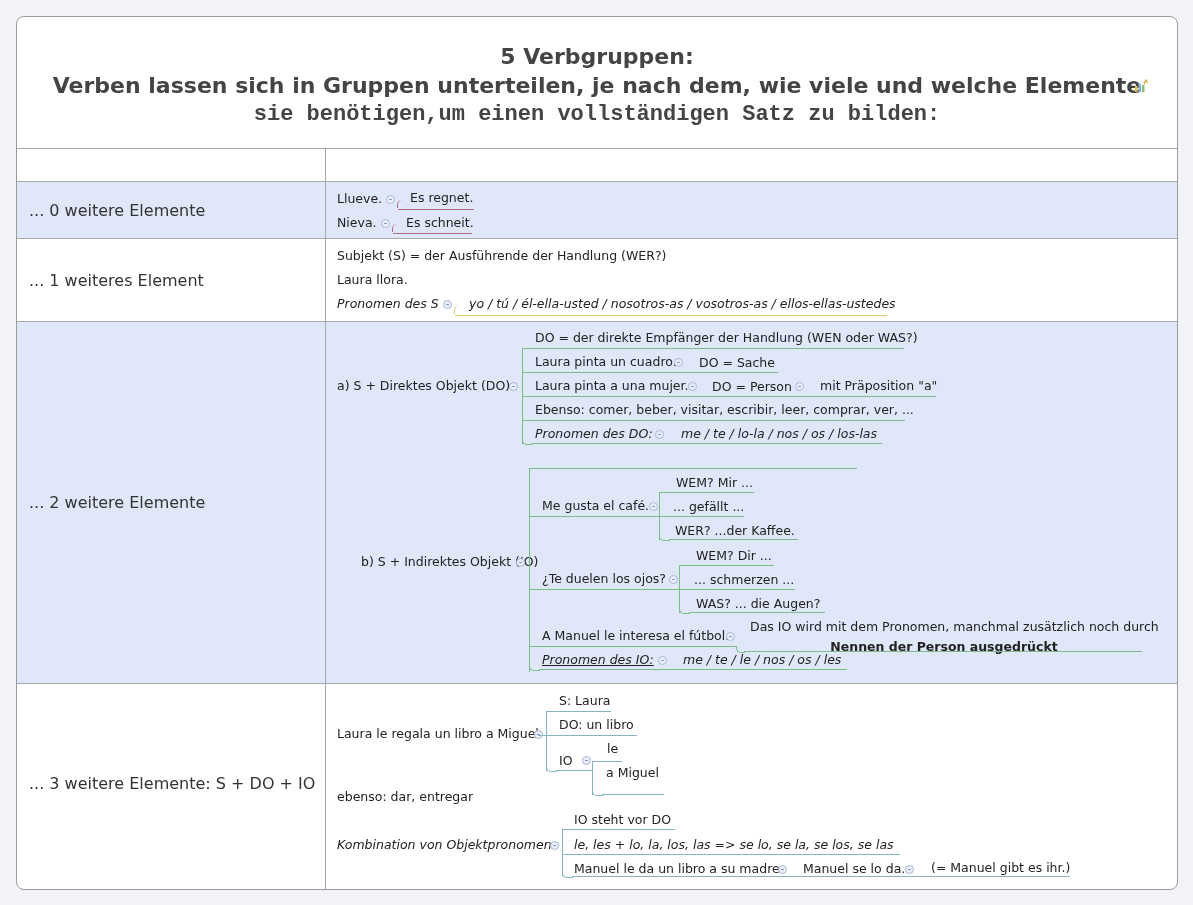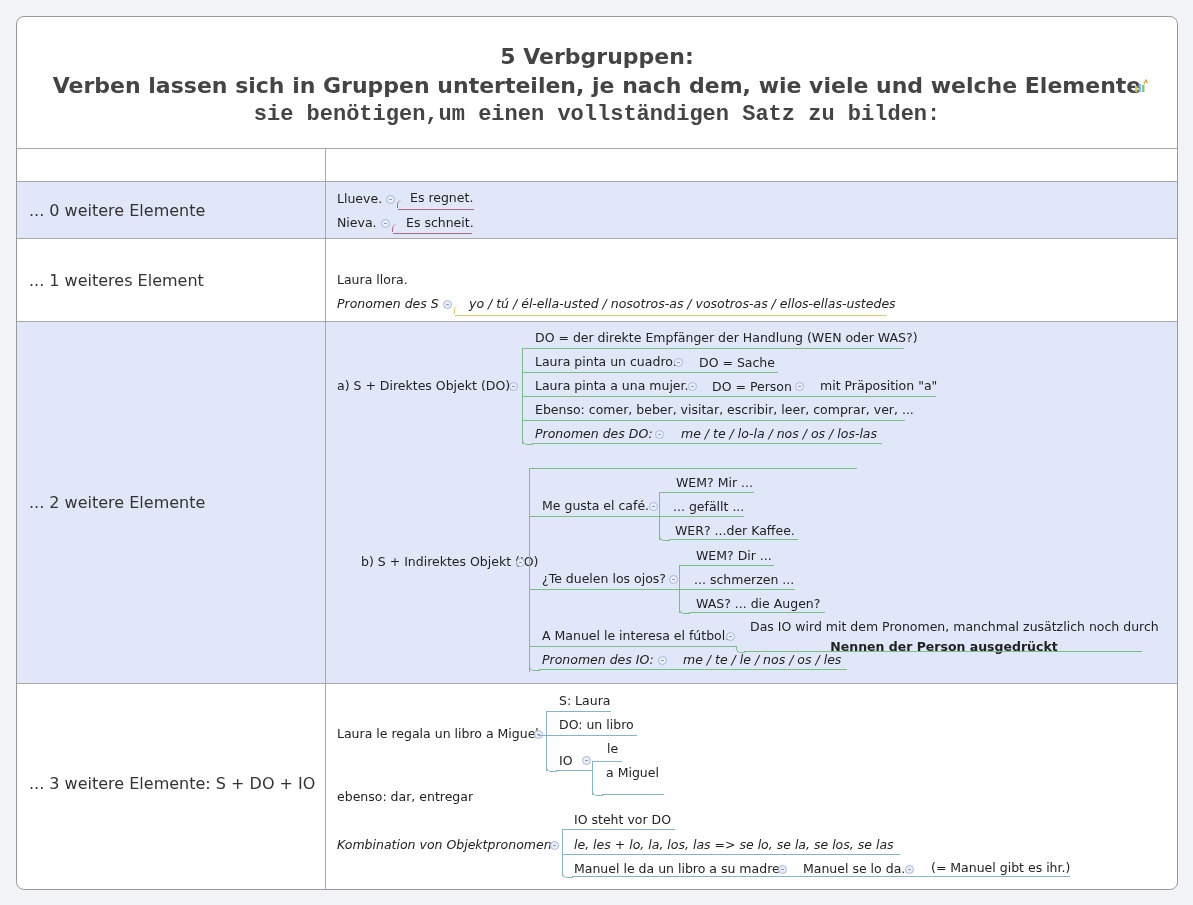--- a/index.html
+++ b/index.html
@@ -55,20 +55,21 @@
     <div class="ul r" style="left:381px;top:27px;width:76px;"></div>
     <div class="n" style="left:320px;top:33px;">Nieva.</div>
     <div class="col" style="left:364px;top:37px;"></div>
     <div class="brk" style="left:375px;top:42px;width:4px;height:8px;border-color:#b06a86;border-top:none;"></div>
     <div class="n" style="left:389px;top:33px;">Es schneit.</div>
     <div class="ul r" style="left:376px;top:51px;width:79px;"></div>
   </div>
 
   <div class="row" style="top:221px;height:83px;">
     <div class="lbl" style="top:32px;">... 1 weiteres Element</div>
+    <div class="n" style="left:320px;top:9px;">Subjekt (S) = der Ausführende der Handlung (WER?)</div>
     <div class="n" style="left:320px;top:33px;">Laura llora.</div>
     <div class="n it" style="left:320px;top:57px;">Pronomen des S</div>
     <div class="col" style="left:426px;top:61px;"></div>
     <div class="brk" style="left:437px;top:66px;width:4px;height:9px;border-color:#d6cd7a;border-top:none;"></div>
     <div class="n it" style="left:452px;top:57px;">yo / tú / él-ella-usted / nosotros-as / vosotros-as / ellos-ellas-ustedes</div>
     <div class="ul y" style="left:438px;top:76px;width:432px;"></div>
   </div>
 
   <div class="row blue" style="top:304px;height:362px;">
     <div class="lbl" style="top:171px;">... 2 weitere Elemente</div>
@@ -126,21 +127,21 @@
     <div class="ul g" style="left:672px;top:290px;width:136px;"></div>
 
     <div class="n" style="left:525px;top:306px;">A Manuel le interesa el fútbol.</div>
     <div class="col" style="left:709px;top:310px;"></div>
     <div class="ul g" style="left:512px;top:324px;width:207px;"></div>
     <div class="n" style="left:733px;top:297px;text-align:center;width:388px;">Das IO wird mit dem Pronomen, manchmal zusätzlich noch durch</div>
     <div class="n" style="left:733px;top:317px;text-align:center;width:388px;font-weight:bold;">Nennen der Person ausgedrückt</div>
     <div class="brkb" style="left:719px;top:324px;width:8px;height:6px;border-color:#7bbd86;"></div>
     <div class="ul g" style="left:727px;top:329px;width:398px;"></div>
 
-    <div class="n it" style="left:525px;top:330px;">Pronomen des IO:</div>
+    <div class="n it" style="left:525px;top:330px;text-decoration:underline;">Pronomen des IO:</div>
     <div class="col" style="left:641px;top:334px;"></div>
     <div class="n it" style="left:666px;top:330px;">me / te / le / nos / os / les</div>
     <div class="brkb" style="left:512px;top:324px;width:10px;height:24px;border-color:#7bbd86;"></div>
     <div class="ul g" style="left:522px;top:347px;width:308px;"></div>
   </div>
 
   <div class="row" style="top:666px;height:206px;">
     <div class="lbl" style="top:90px;">... 3 weitere Elemente: S + DO + IO</div>
 
     <div class="n" style="left:320px;top:42px;">Laura le regala un libro a Miguel</div>

